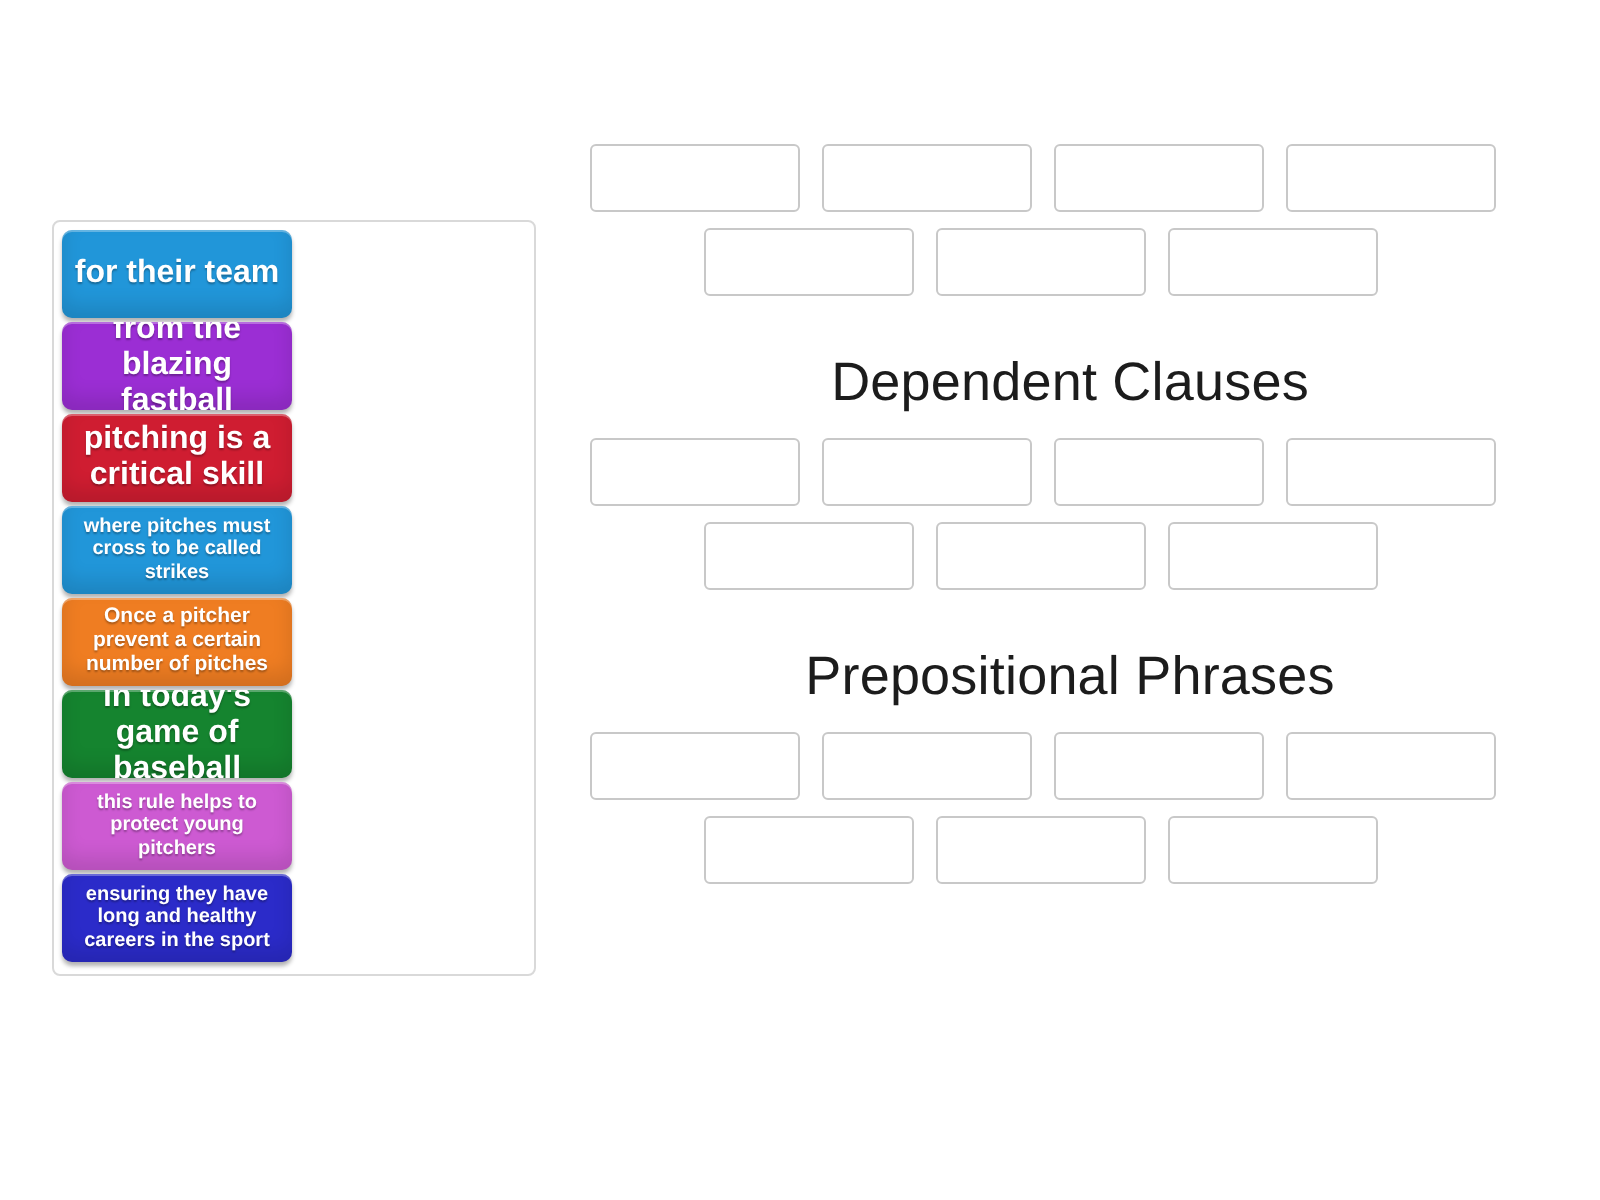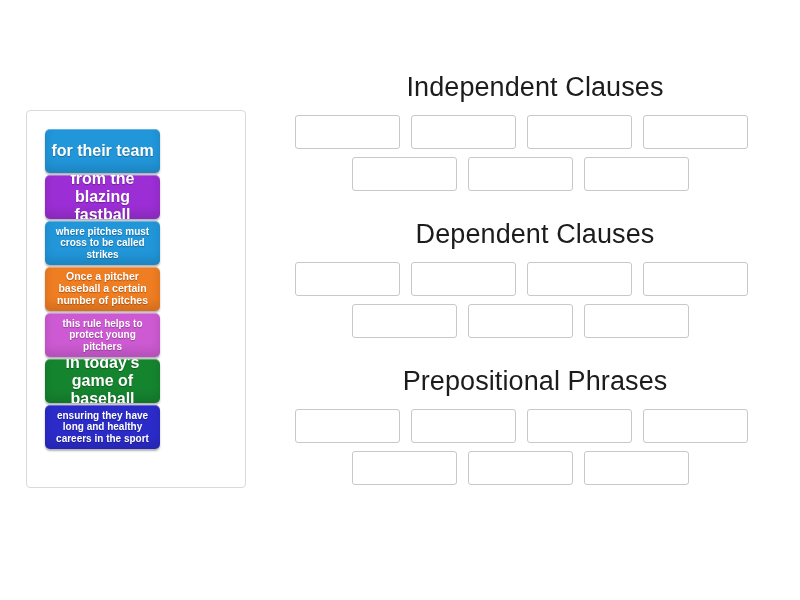--- a/index.html
+++ b/index.html
@@ -13,27 +13,27 @@
     font-family: "Liberation Sans", sans-serif;
     overflow: hidden;
     position: relative;
   }
 
   
   #tile-tray {
     position: absolute;
     left: 26px;
     top: 110px;
-    width: 220px;
+    width: 242px;
     height: 378px;
     border: 1px solid #d9d9d9;
     border-radius: 4px;
     background: #ffffff;
     box-sizing: border-box;
-    padding: 18px;
+    padding: 4px;
   }
   #tile-grid {
     display: flex;
     flex-wrap: wrap;
     align-content: flex-start;
     gap: 2px 3px;
   }
   .tile {
     width: 115px;
     height: 44px;
@@ -97,41 +97,43 @@
 <body>
 
 <div id="tile-tray">
   <div id="tile-grid">
       <div class="tile fs-lg" style="background: rgb(33, 150, 217);">
         <span class="tile-text">for their team</span>
       </div>
       <div class="tile fs-lg" style="background: rgb(155, 46, 212);">
         <span class="tile-text">from the blazing fastball</span>
       </div>
+      <div class="tile fs-lg" style="background: rgb(207, 29, 49);">
+        <span class="tile-text">pitching is a critical skill</span>
+      </div>
       <div class="tile fs-md" style="background: rgb(33, 150, 217);">
         <span class="tile-text">where pitches must cross to be called strikes</span>
       </div>
       <div class="tile fs-sm" style="background: rgb(239, 125, 34);">
-        <span class="tile-text">Once a pitcher baseball a certain number of pitches</span>
+        <span class="tile-text">Once a pitcher prevent a certain number of pitches</span>
+      </div>
+      <div class="tile fs-lg" style="background: rgb(21, 132, 47);">
+        <span class="tile-text">in today's game of baseball</span>
       </div>
       <div class="tile fs-md" style="background: rgb(205, 90, 210);">
         <span class="tile-text">this rule helps to protect young pitchers</span>
-      </div>
-      <div class="tile fs-lg" style="background: rgb(21, 132, 47);">
-        <span class="tile-text">in today's game of baseball</span>
       </div>
       <div class="tile fs-md" style="background: rgb(43, 43, 201);">
         <span class="tile-text">ensuring they have long and healthy careers in the sport</span>
       </div>
     </div>
 </div>
 
 <div id="categories">
     <div class="category">
-      <div class="category-title">Independent Clauses</div>
       <div class="slot-row">
         <div class="slot"></div>
         <div class="slot"></div>
         <div class="slot"></div>
         <div class="slot"></div>
       </div>
       <div class="slot-row row-indent">
         <div class="slot"></div>
         <div class="slot"></div>
         <div class="slot"></div>

